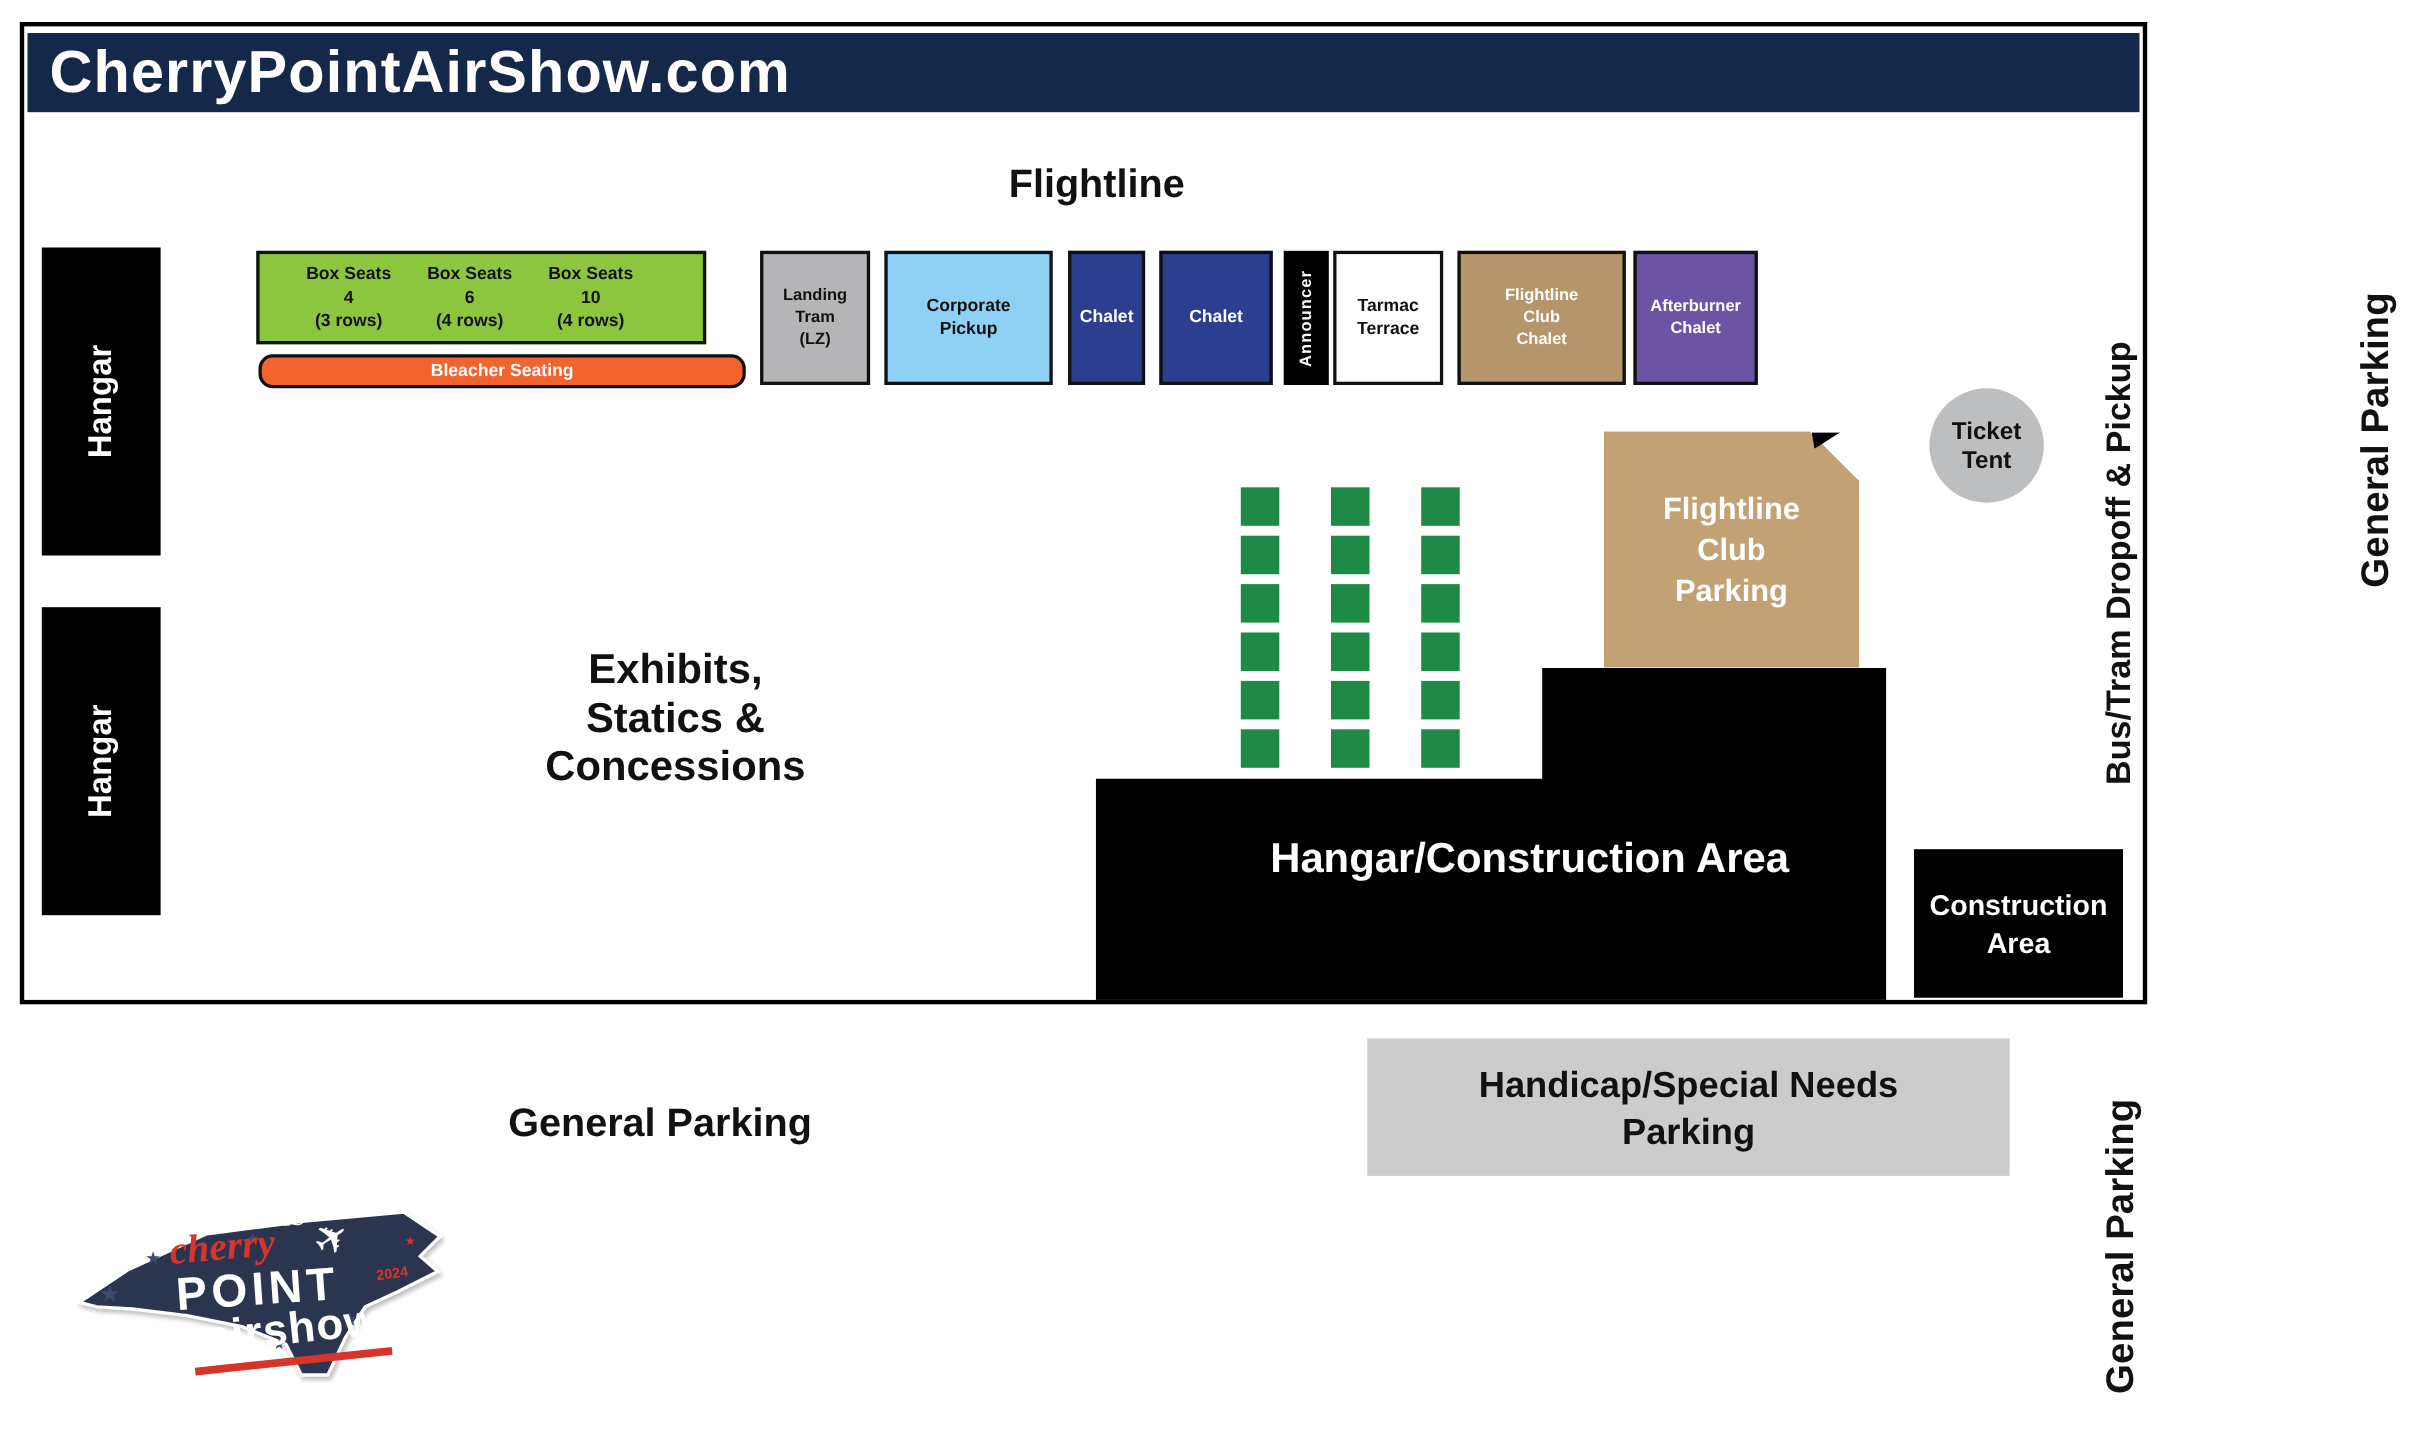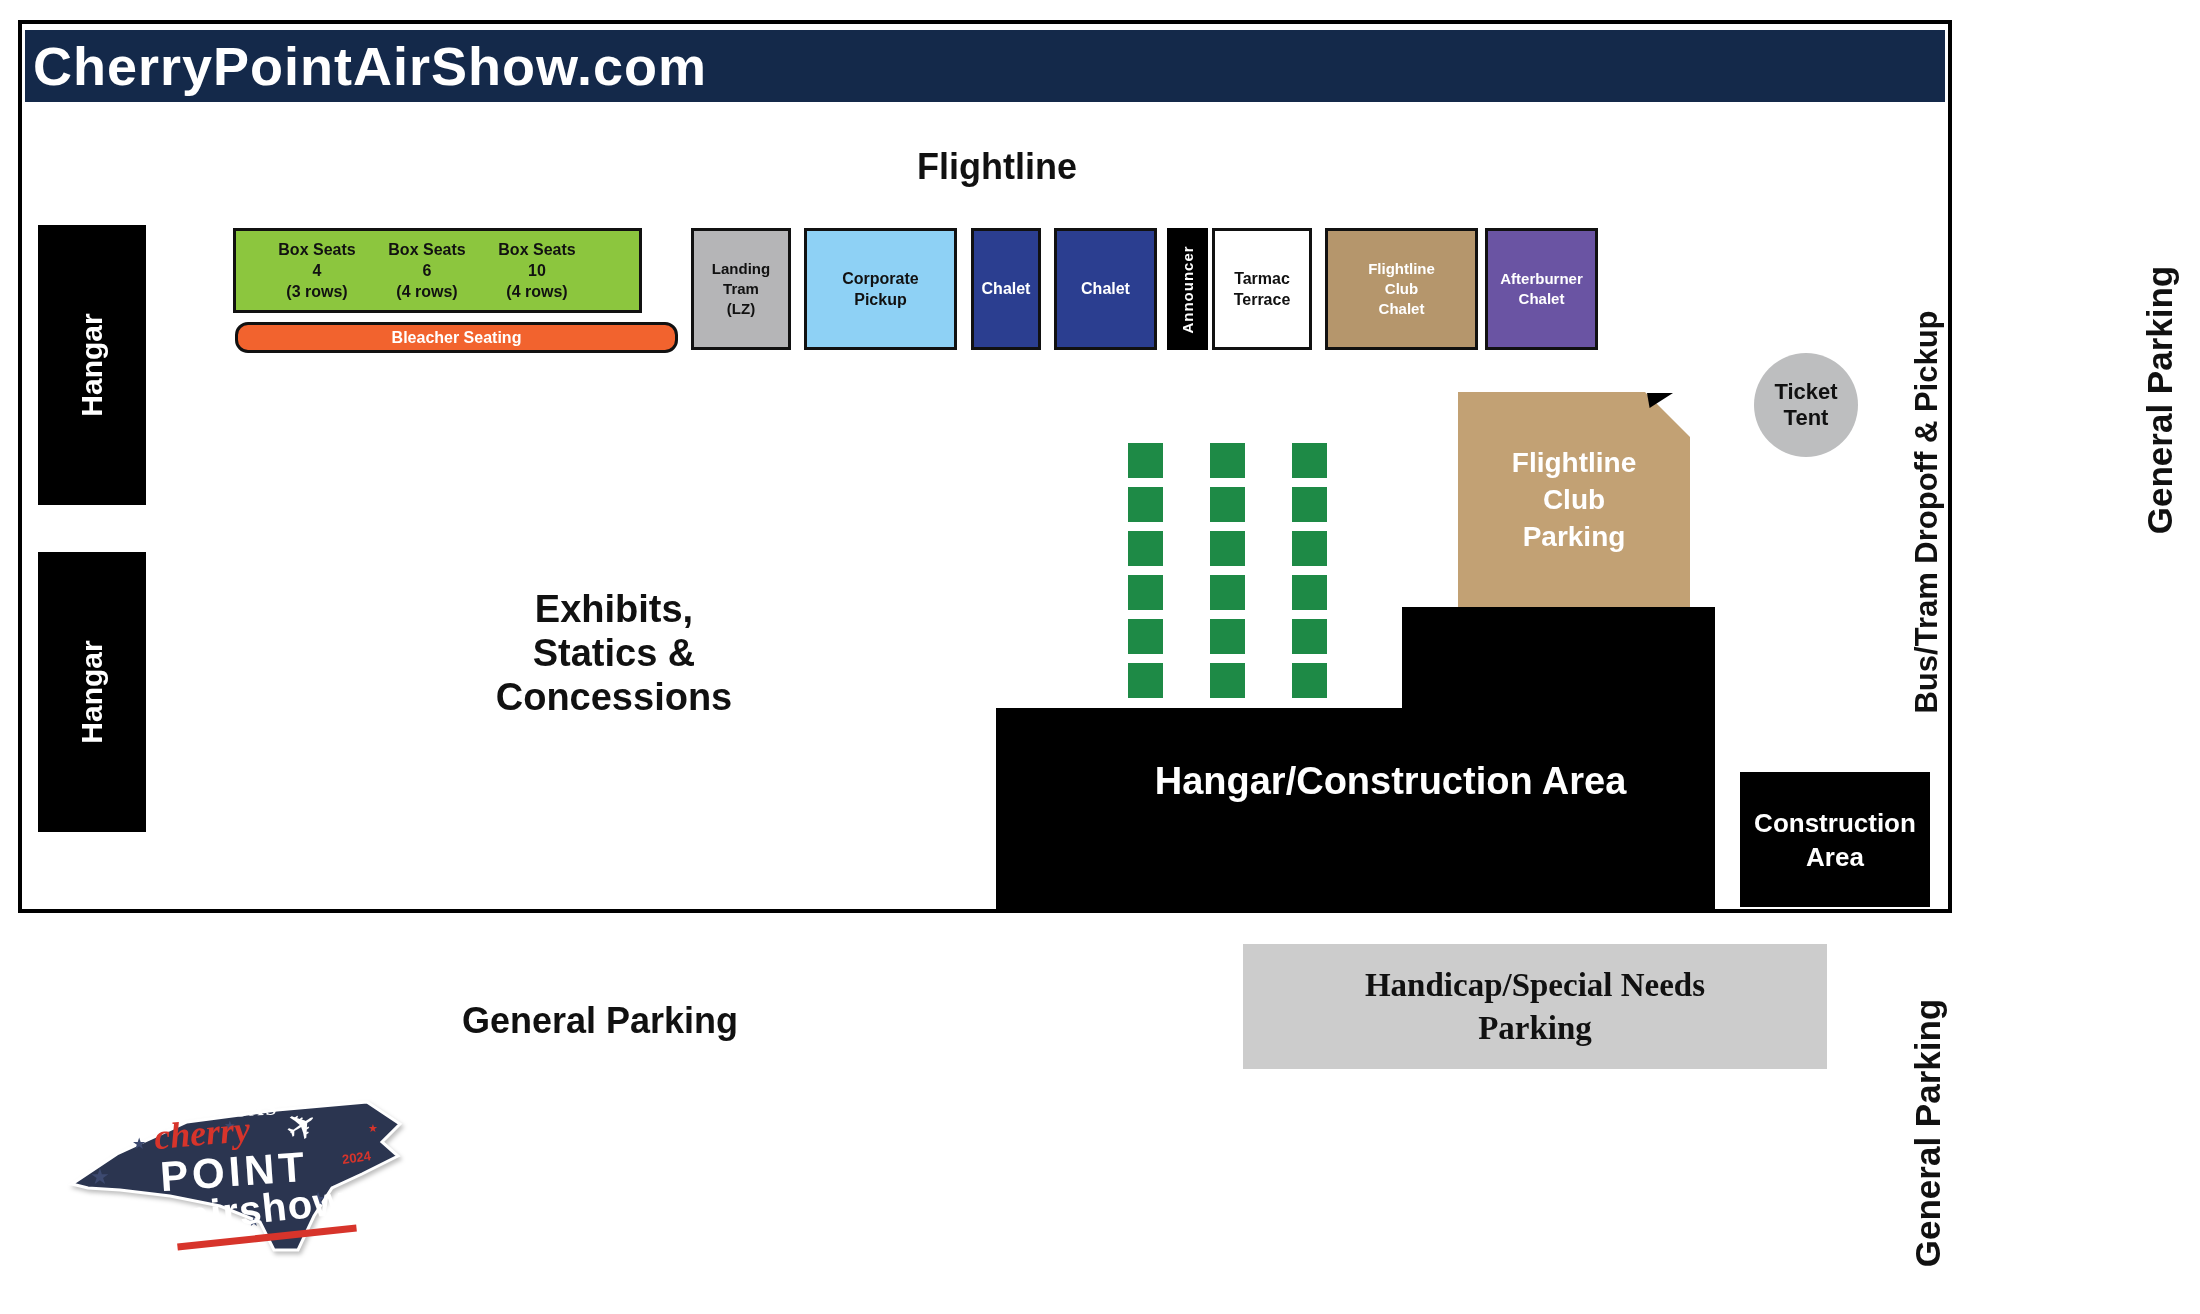--- a/index.html
+++ b/index.html
@@ -8,21 +8,21 @@
   .abs{position:absolute;}
   .pre{white-space:pre-line;}
   .cflex{display:flex;align-items:center;justify-content:center;text-align:center;}
 
   
   .frame{position:absolute;left:18px;top:20px;width:1934px;height:893px;
          border:4px solid #000;box-sizing:border-box;background:#fff;}
 
   .banner{left:3px;top:6px;width:1920px;height:72px;background:var(--c-banner_navy,#14294a);
           display:flex;align-items:center;}
-  .banner-title{color:#fff;font-size:54px;font-weight:bold;padding-left:8px;letter-spacing:1px;}
+  .banner-title{color:#fff;font-size:54px;font-weight:bold;padding-left:20px;letter-spacing:1px;}
 
   .flightline-title{left:825px;top:122px;width:300px;text-align:center;
                     font-size:36px;font-weight:bold;color:#111;}
 
   .hangar{width:108px;height:280px;background:#000;}
   .hangar.h1{left:16px;top:201px;}
   .hangar.h2{left:16px;top:528px;}
 
   .vwrap{display:flex;align-items:center;justify-content:center;overflow:visible;}
   .vwrap > span{transform:rotate(-90deg);white-space:nowrap;display:block;}
@@ -73,21 +73,21 @@
   .lshape{left:974px;top:583px;width:719px;height:302px;background:#000;
           clip-path:polygon(0 101px,406px 101px,406px 0,719px 0,719px 302px,0 302px);}
   .lshape-label{left:70px;top:153px;width:649px;text-align:center;color:#fff;
                 font-size:38px;font-weight:bold;}
 
   .construction{left:1718px;top:748px;width:190px;height:135px;background:#000;
                 color:#fff;font-size:26px;font-weight:bold;line-height:34px;}
 
   
   .handicap{left:1243px;top:944px;width:584px;height:125px;background:var(--c-handicap_gray,#cccccc);
-            color:#111;font-size:33px;font-weight:bold;line-height:43px;font-family:Liberation Serif, serif;}
+            color:#111;font-size:33px;font-weight:bold;line-height:43px;}
   .gp-left{left:400px;top:1000px;width:400px;text-align:center;
            font-size:36px;font-weight:bold;color:#111;}
   .gp-right-top{left:2130px;top:235px;width:60px;height:330px;}
   .gp-right-bottom{left:1898px;top:988px;width:60px;height:290px;}
   .gp-right-top span,.gp-right-bottom span{font-size:35px;font-weight:bold;color:#111;}
 
   
   .logo{left:62px;top:1092px;width:345px;height:175px;}
   .logo svg{position:absolute;left:0;top:0;filter:drop-shadow(2px 3px 2px rgba(0,0,0,0.25));}
   .logo .abs{z-index:2;}

